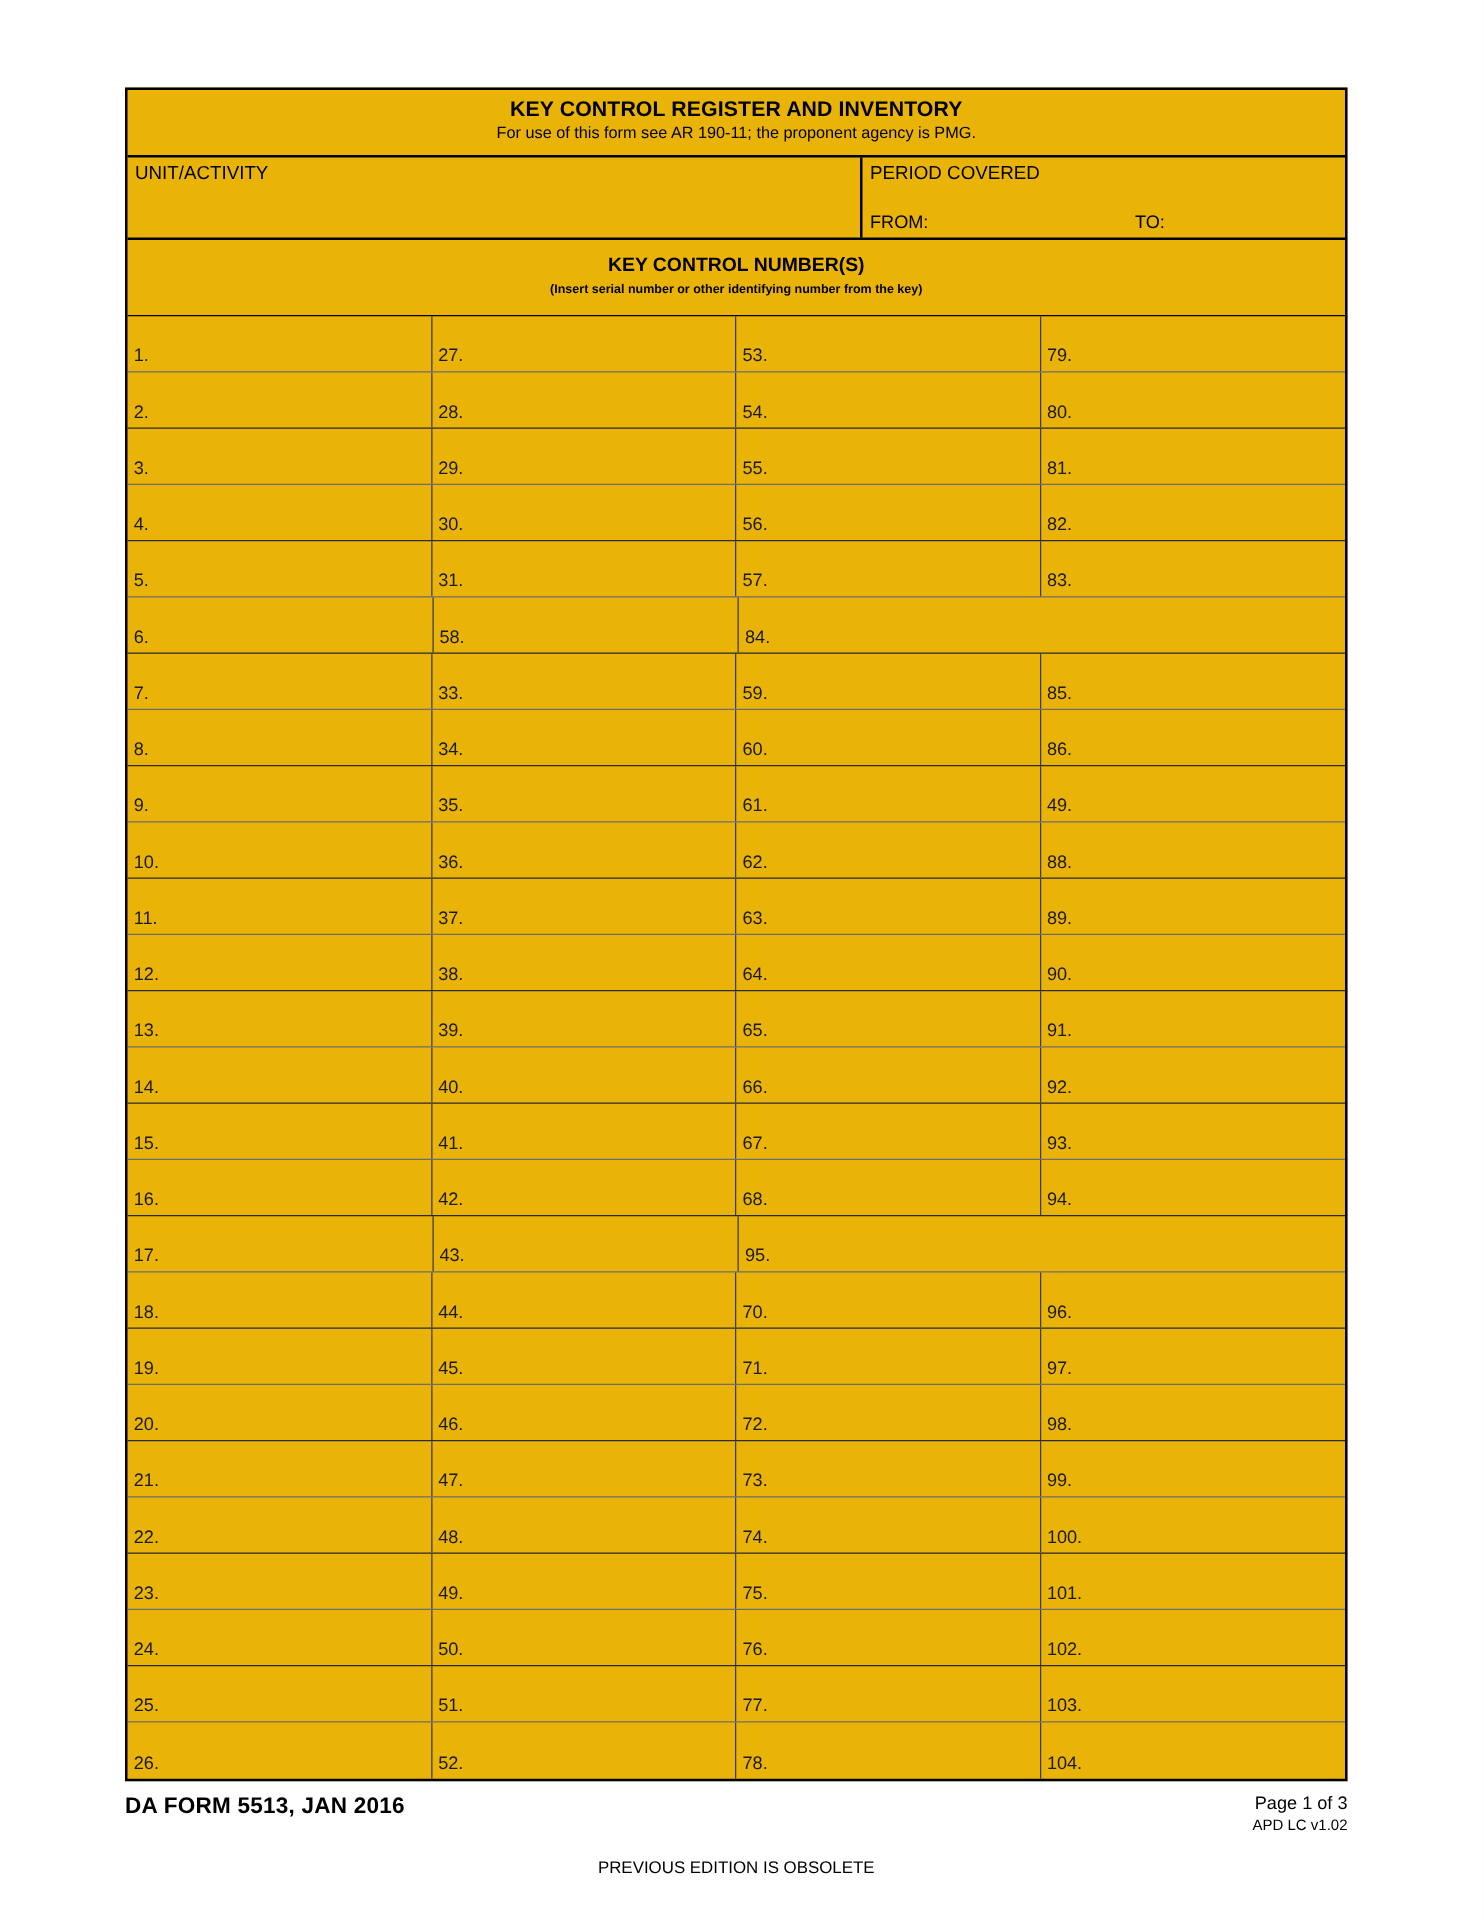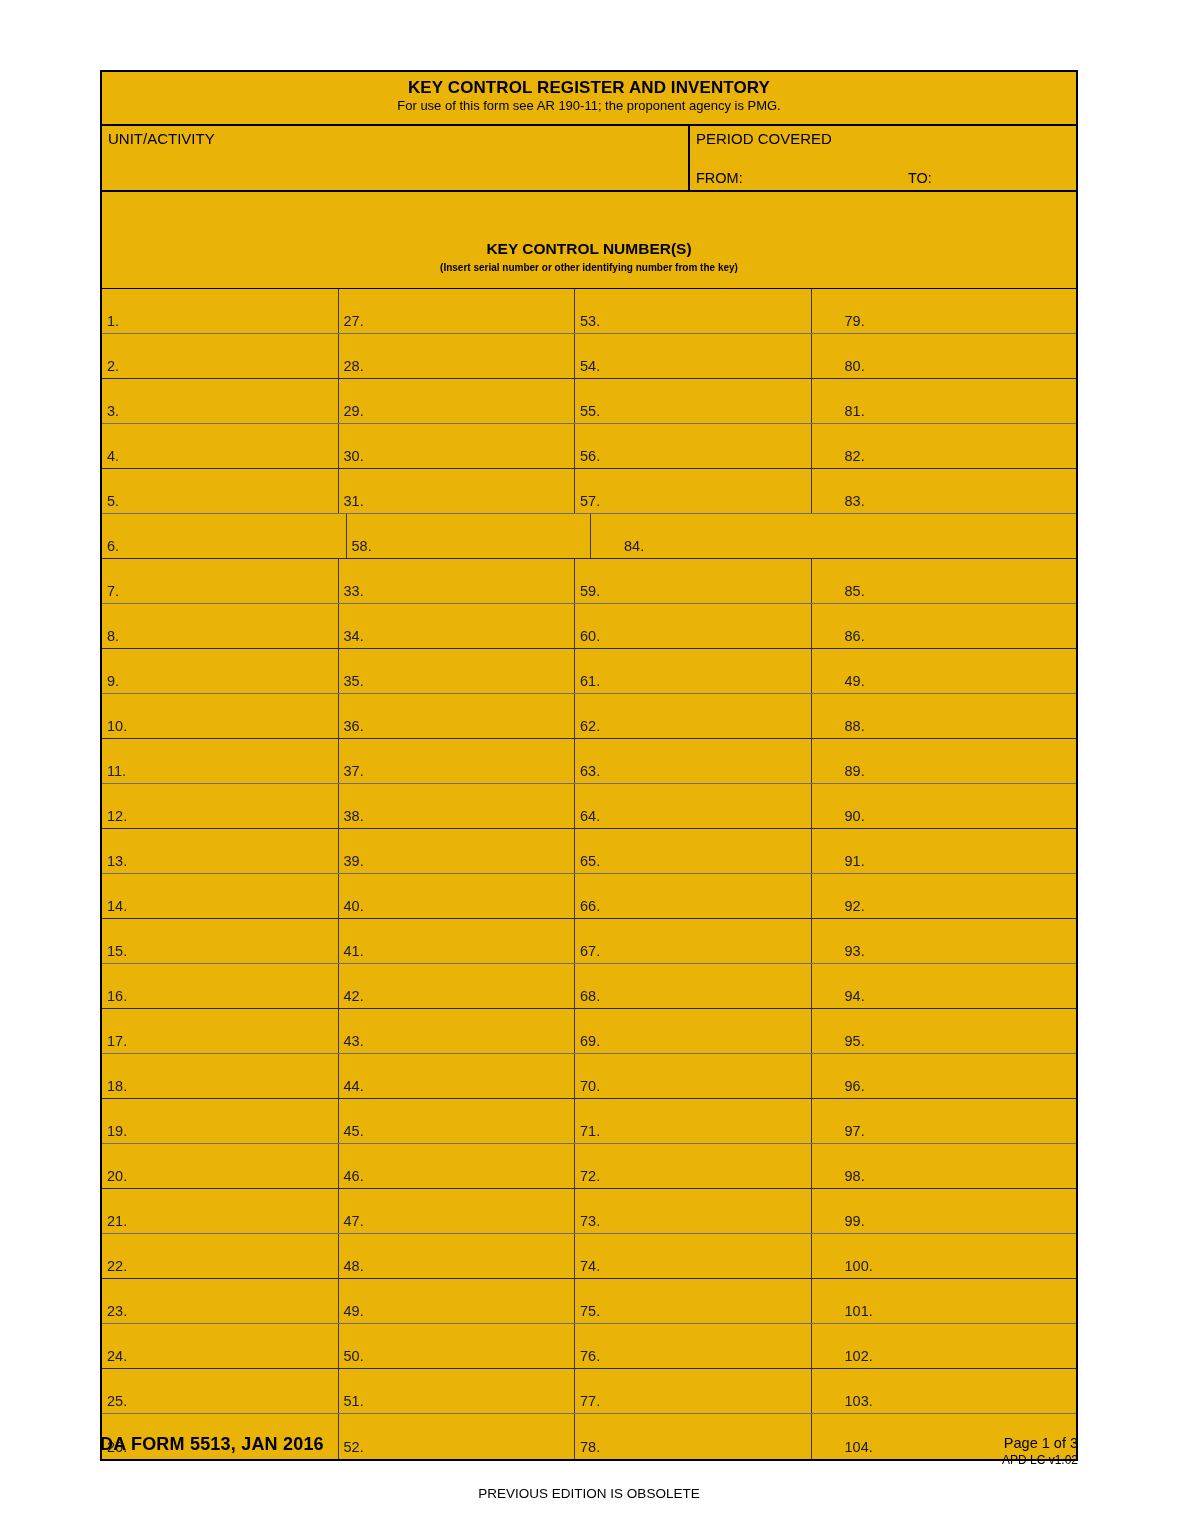--- a/index.html
+++ b/index.html
@@ -95,21 +95,20 @@
   .from-label { width: 212px; }
   .to-label { }
 
   
   .kcn-band {
     border-bottom: 1.5px solid #000000;
     text-align: center;
     height: 61px;
     box-sizing: border-box;
     padding-top: 11px;
-    margin-top: 36px;
   }
   .kcn-title {
     font-size: 15.5px;
     font-weight: bold;
     line-height: 19px;
     white-space: nowrap;
   }
   .kcn-sub {
     font-size: 10px;
     font-weight: bold;
@@ -131,21 +130,20 @@
     border-bottom: none;
   }
   .grid-cell {
     width: 244.5px;
     box-sizing: border-box;
     border-right: 1.5px solid #3a3a3a;
     position: relative;
   }
   .grid-cell.lastcol {
     border-right: none;
-    margin-left: 28px;
   }
   .cell-num {
     position: absolute;
     left: 5px;
     bottom: 4px;
     font-size: 14.5px;
     line-height: 16px;
     color: #1a1a1a;
     white-space: nowrap;
   }
@@ -449,23 +447,20 @@
             <span class="cell-num">94.</span>
           </div>
         </div>
         <div class="grid-row">
           <div class="grid-cell">
             <span class="cell-num">17.</span>
           </div>
           <div class="grid-cell">
             <span class="cell-num">43.</span>
           </div>
-          <div class="grid-cell">
-            <span class="cell-num">69.</span>
-          </div>
           <div class="grid-cell lastcol">
             <span class="cell-num">95.</span>
           </div>
         </div>
         <div class="grid-row alt">
           <div class="grid-cell">
             <span class="cell-num">18.</span>
           </div>
           <div class="grid-cell">
             <span class="cell-num">44.</span>

